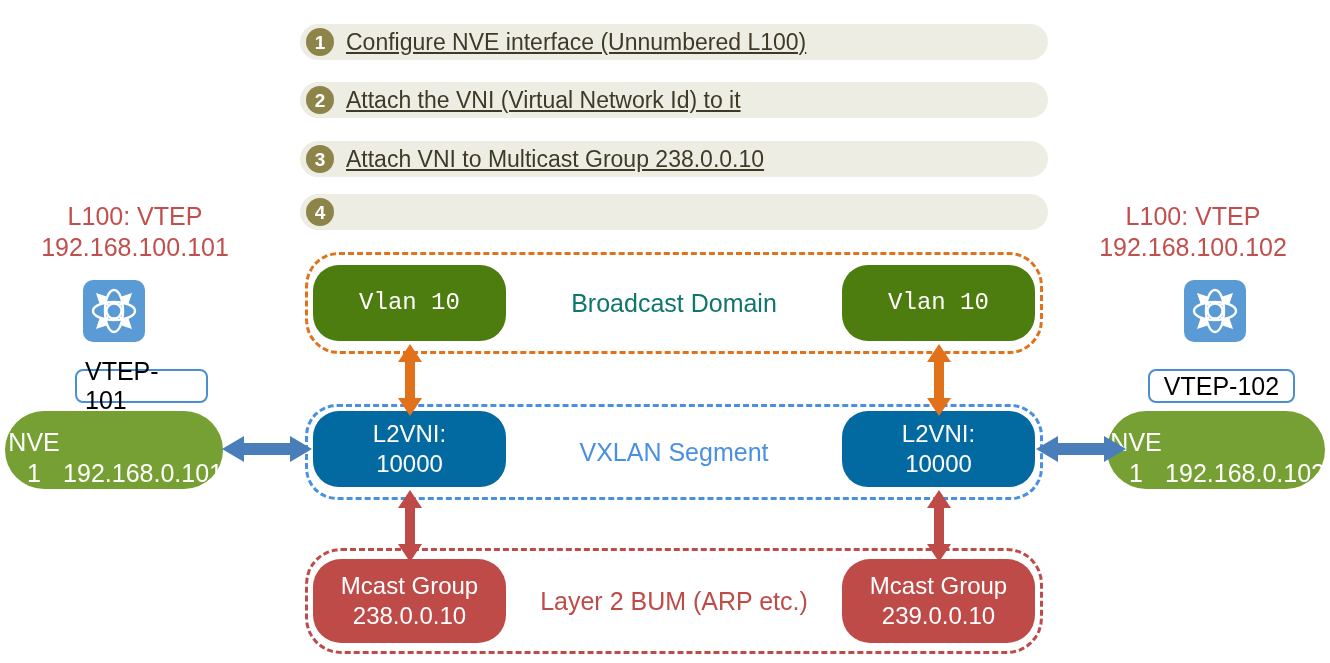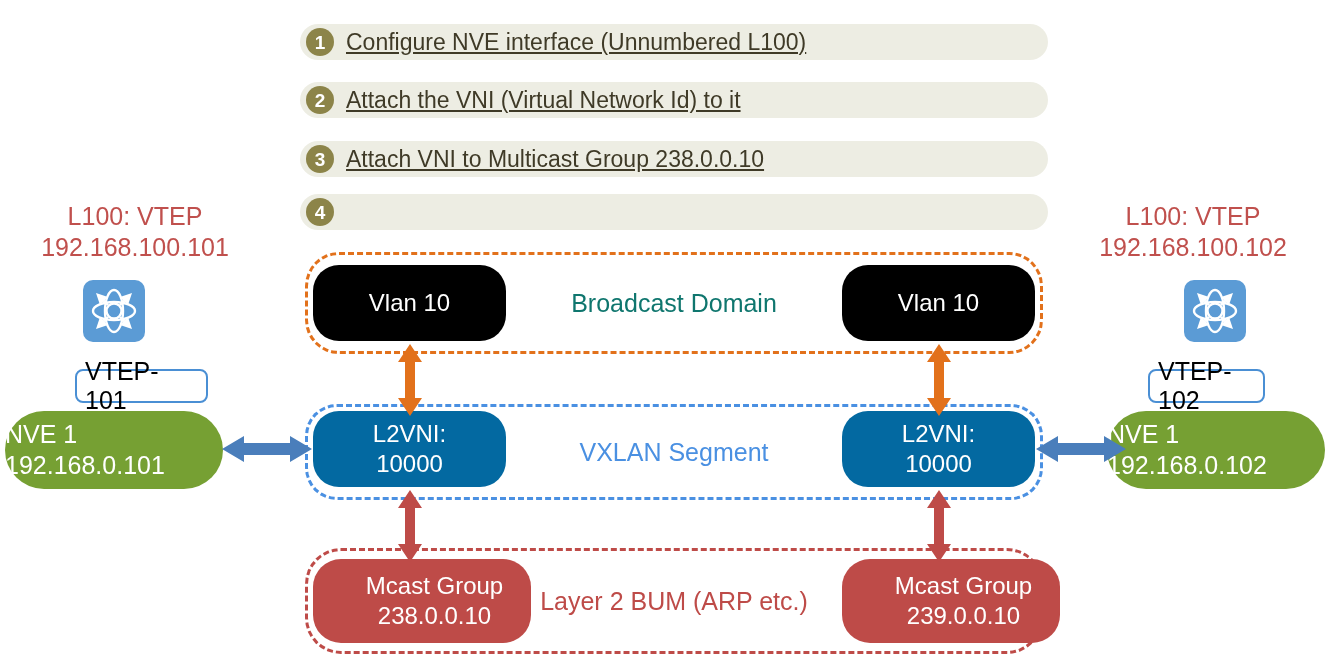--- a/index.html
+++ b/index.html
@@ -84,22 +84,22 @@
   .nve-pill {
     position: absolute;
     width: 218px;
     height: 78px;
     border-radius: 39px;
     background: #76A033;
     color: #ffffff;
     font-size: 25px;
     line-height: 31px;
     display: flex;
-    flex-direction: column;
-    align-items: flex-start;
+    flex-direction: row;
+    align-items: flex-end;
     justify-content: center;
     text-align: center;
   }
 
   
   .group-box {
     position: absolute;
     left: 305px;
     width: 738px;
     box-sizing: border-box;
@@ -127,23 +127,23 @@
     position: absolute;
     display: flex;
     flex-direction: column;
     align-items: center;
     justify-content: center;
     text-align: center;
     color: #ffffff;
     font-size: 24px;
     line-height: 30px;
   }
-  .node-vlan  { width: 193px; height: 76px; border-radius: 26px; background: #000000; top: 265px; }
+  .node-vlan  { width: 193px; height: 76px; border-radius: 26px; background: #4d7c0f; top: 265px; font-family: Liberation Mono, monospace; }
   .node-vni   { width: 193px; height: 76px; border-radius: 26px; background: #0369a1; top: 411px; }
-  .node-mcast { width: 193px; height: 84px; border-radius: 28px; background: #BE4B48; top: 559px; padding-left: 25px; }
+  .node-mcast { width: 193px; height: 84px; border-radius: 28px; background: #BE4B48; top: 559px; }
 
   .col-left  { left: 313px; }
   .col-right { left: 842px; }
 
   
   .v-arrow {
     position: absolute;
     width: 28px;
   }
   .h-arrow {
@@ -232,21 +232,21 @@
       </g>
       <g stroke="#ffffff" stroke-width="2.4">
         <line x1="16" y1="16" x2="25" y2="25"></line>
         <line x1="46" y1="16" x2="37" y2="25"></line>
         <line x1="16" y1="46" x2="25" y2="37"></line>
         <line x1="46" y1="46" x2="37" y2="37"></line>
       </g>
     </svg>
   </div>
 
-  <div class="vtep-tag" style="left:1148px; top:369px; width:117px;">
+  <div class="vtep-tag" style="left:1148px; top:369px; width:147px;">
     <span>VTEP-102</span>
   </div>
 
   <div class="nve-pill" style="left:1107px; top:411px;">
     <div>NVE 1</div>
     <div>192.168.0.102</div>
   </div>
 
   <div class="group-box group-bcast">
     <div class="group-title t-orange">Broadcast Domain</div>

